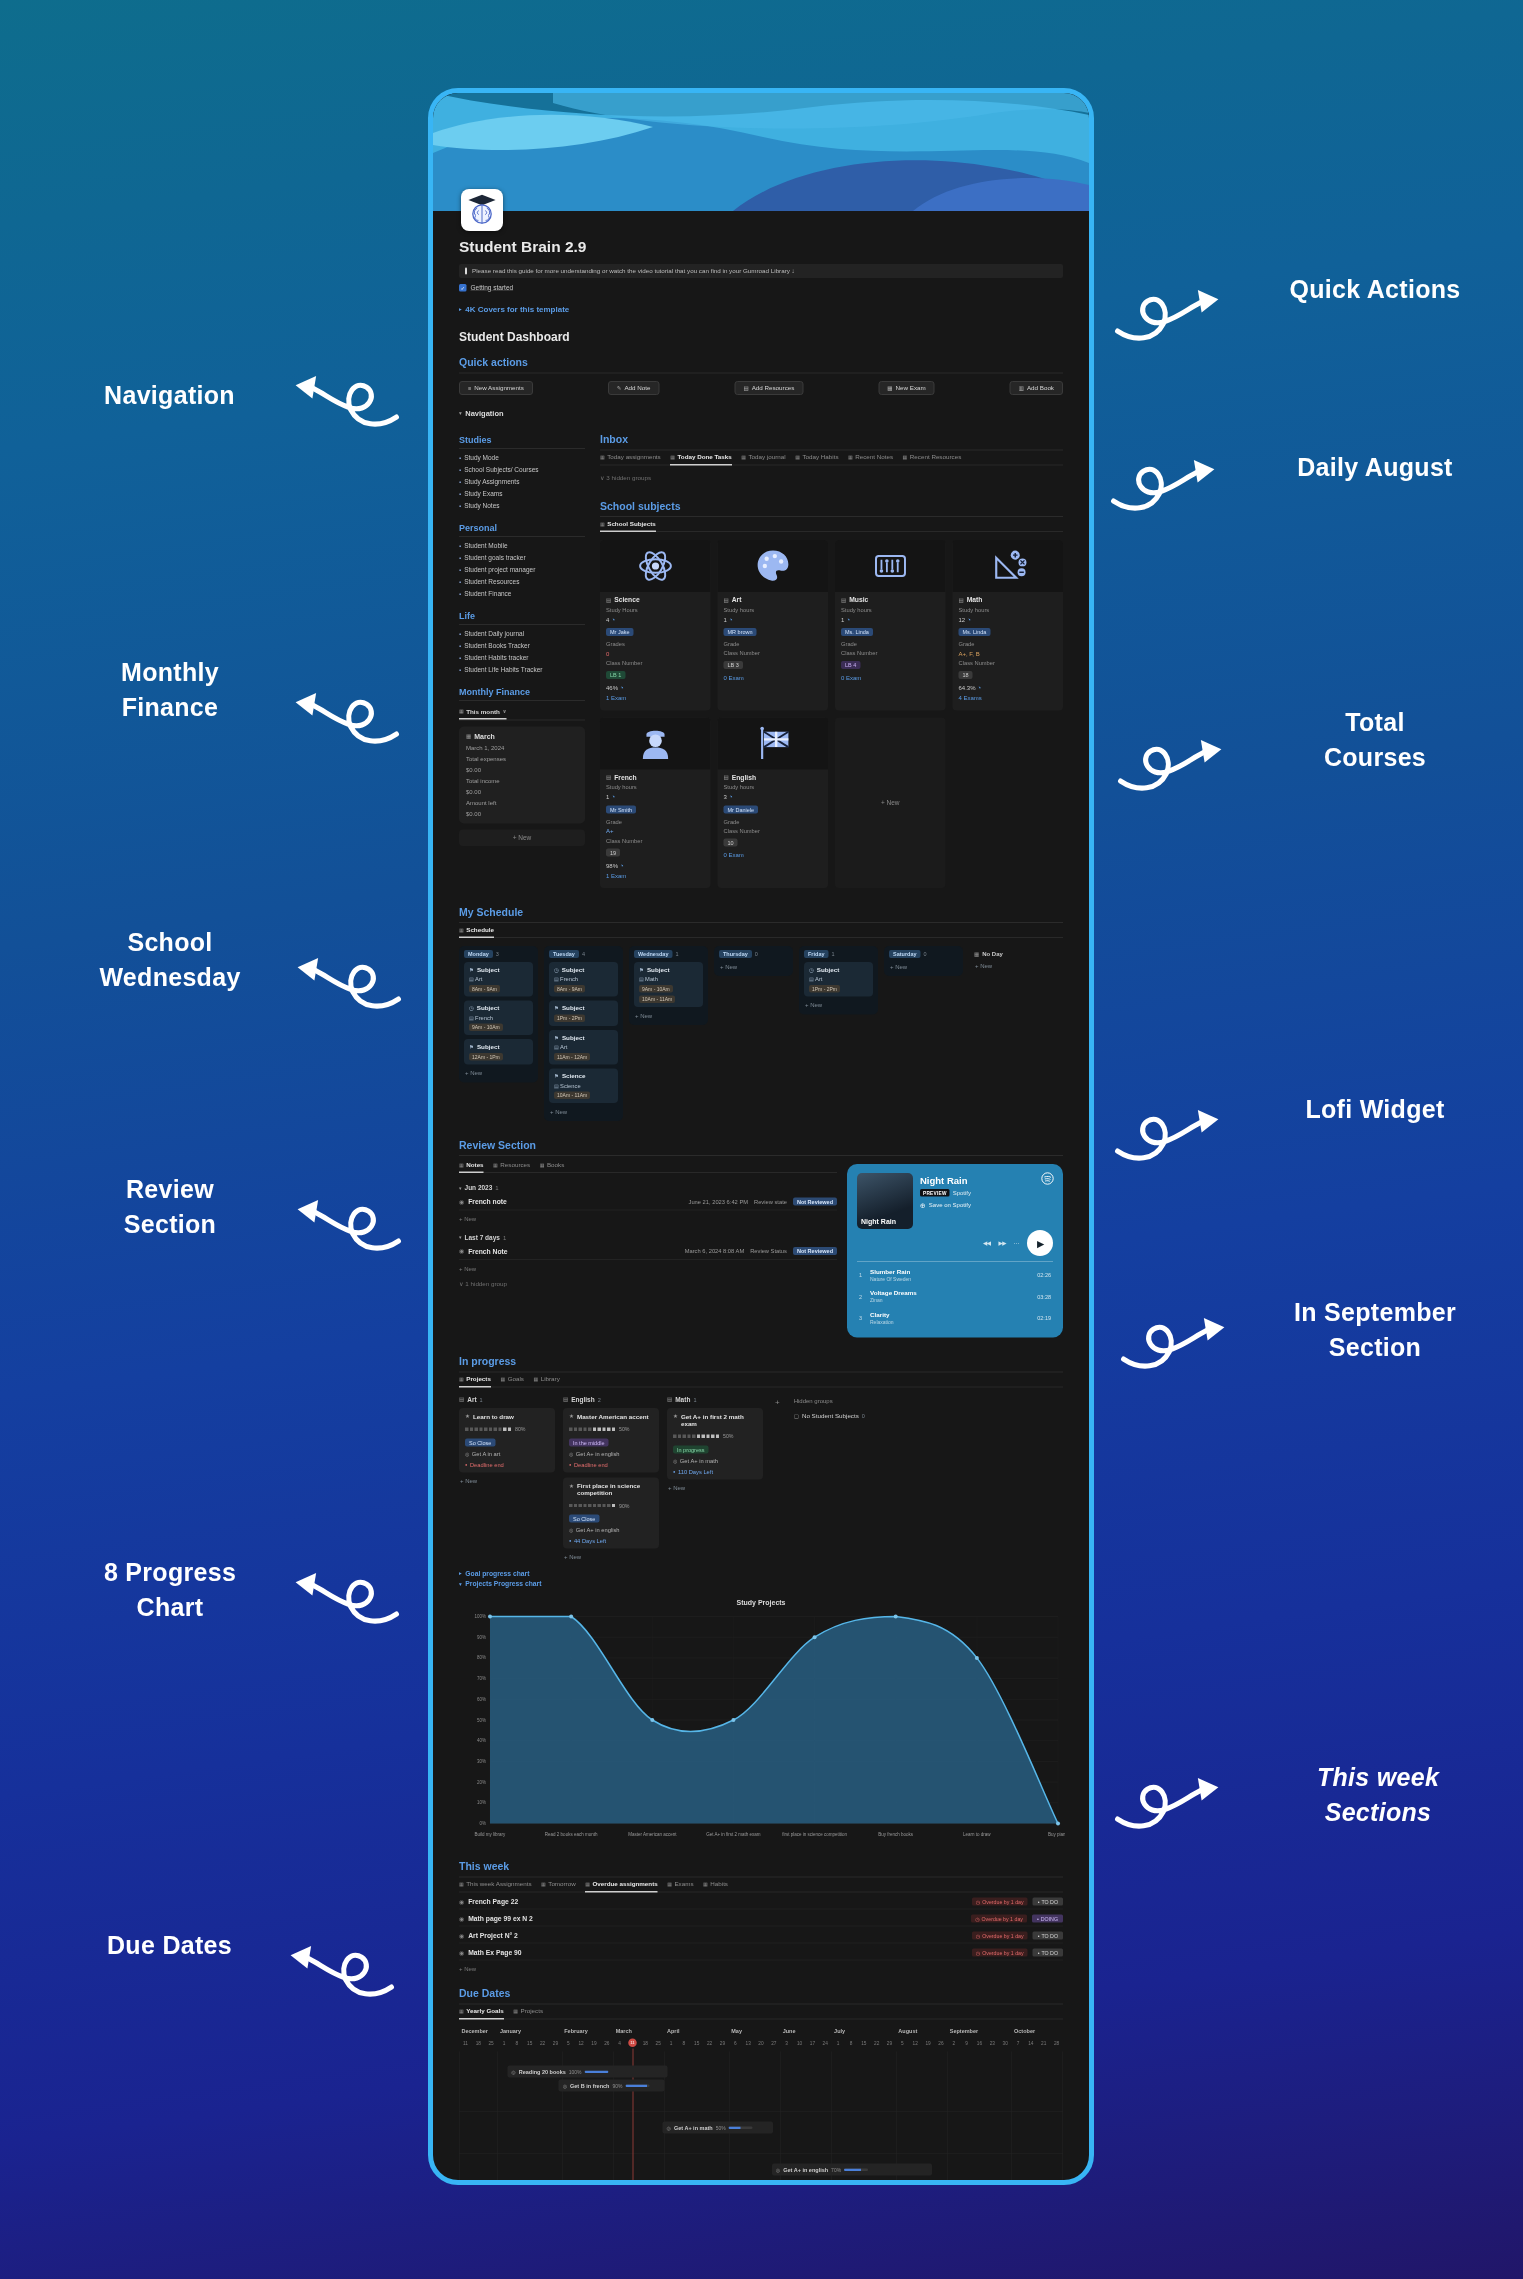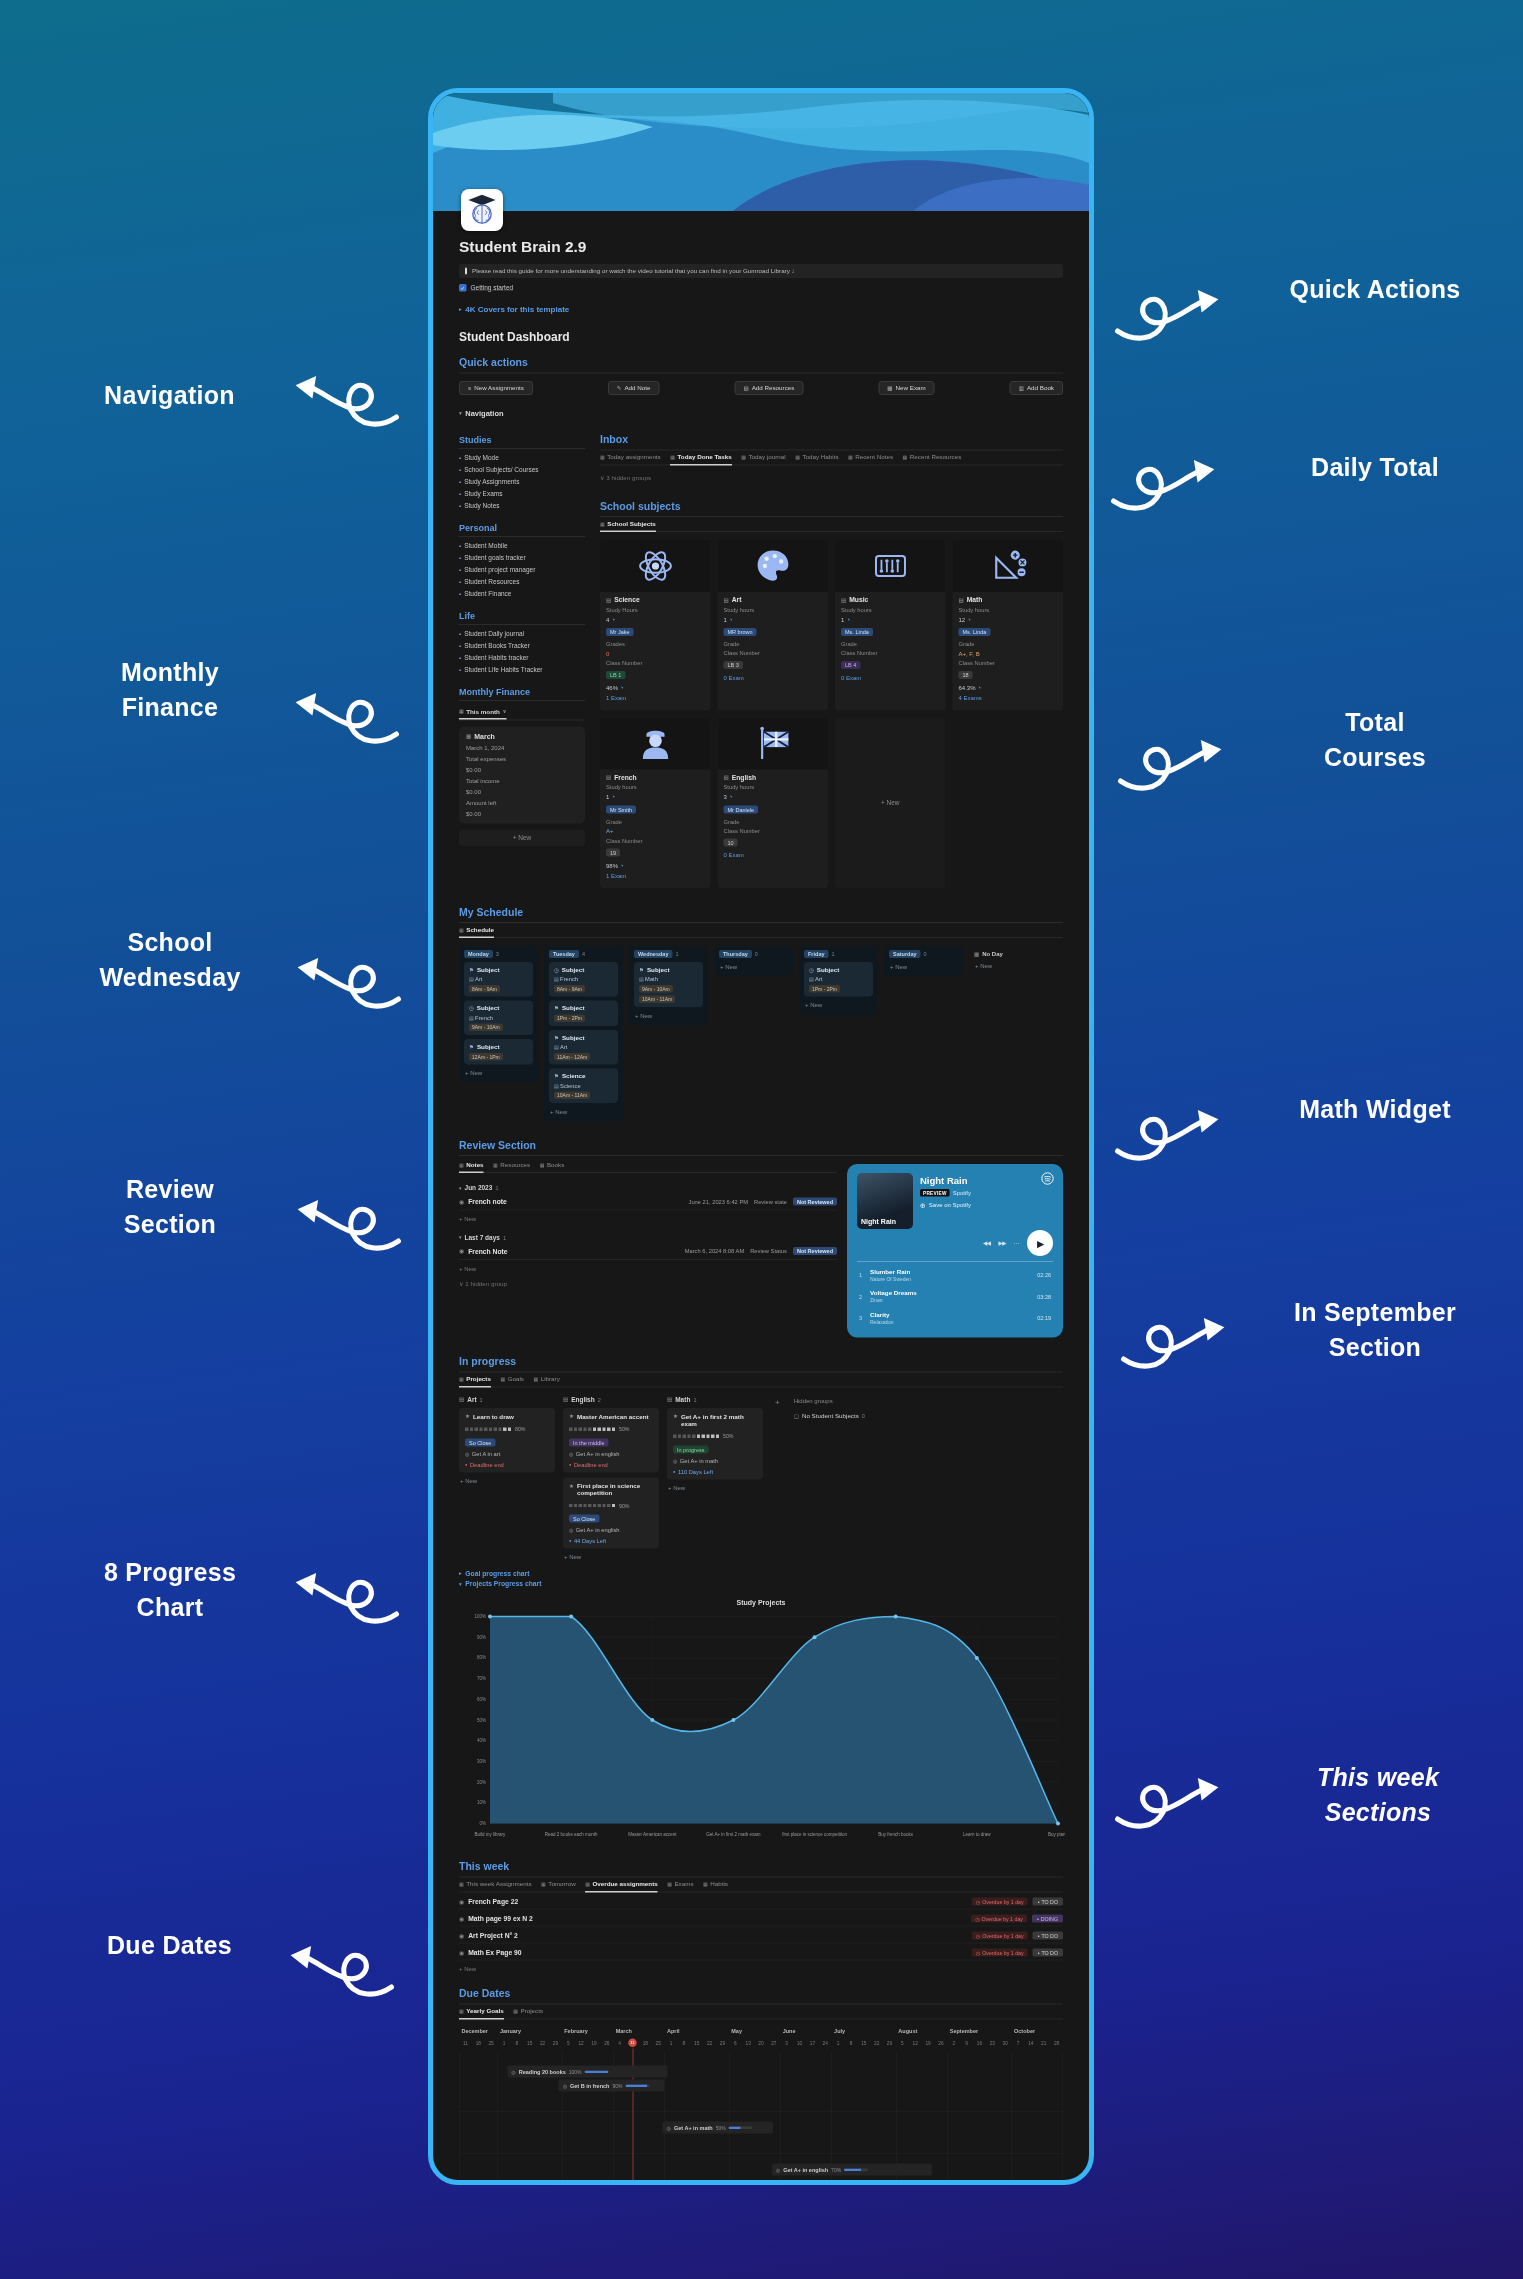--- a/index.html
+++ b/index.html
@@ -207,23 +207,23 @@
 </svg>
 
 <div class="ann" style="left:62px;top:378px;width:215px;">Navigation</div>
 <div class="ann" style="left:85px;top:655px;width:170px;">Monthly Finance</div>
 <div class="ann" style="left:85px;top:925px;width:170px;">School Wednesday</div>
 <div class="ann" style="left:85px;top:1172px;width:170px;">Review Section</div>
 <div class="ann" style="left:75px;top:1555px;width:190px;">8 Progress Chart</div>
 <div class="ann" style="left:62px;top:1928px;width:215px;">Due Dates</div>
 
 <div class="ann" style="left:1260px;top:272px;width:230px;">Quick Actions</div>
-<div class="ann" style="left:1260px;top:450px;width:230px;">Daily Total</div>
+<div class="ann" style="left:1260px;top:450px;width:230px;">Daily August</div>
 <div class="ann" style="left:1300px;top:705px;width:150px;">Total Courses</div>
-<div class="ann" style="left:1260px;top:1092px;width:230px;">Math Widget</div>
+<div class="ann" style="left:1260px;top:1092px;width:230px;">Lofi Widget</div>
 <div class="ann" style="left:1290px;top:1295px;width:170px;">In September Section</div>
 <div class="ann" style="left:1298px;top:1760px;width:160px;font-style:italic;">This week Sections</div>
 
 <svg class="arrow flip" style="left:290px;top:348px;">
     <use href="#curly"></use>
   </svg>
 <svg class="arrow flip" style="left:290px;top:665px;">
     <use href="#curly"></use>
   </svg>
 <svg class="arrow flip" style="left:292px;top:930px;">

